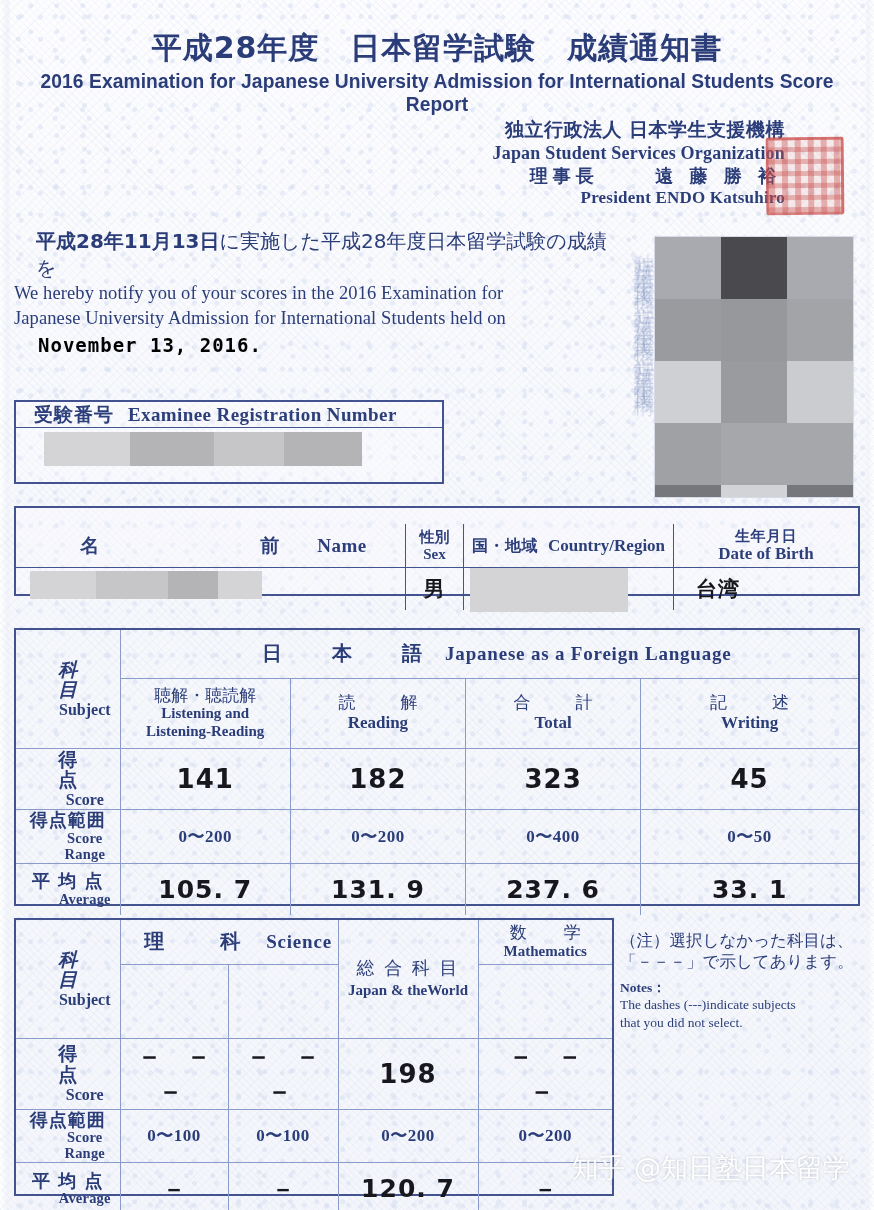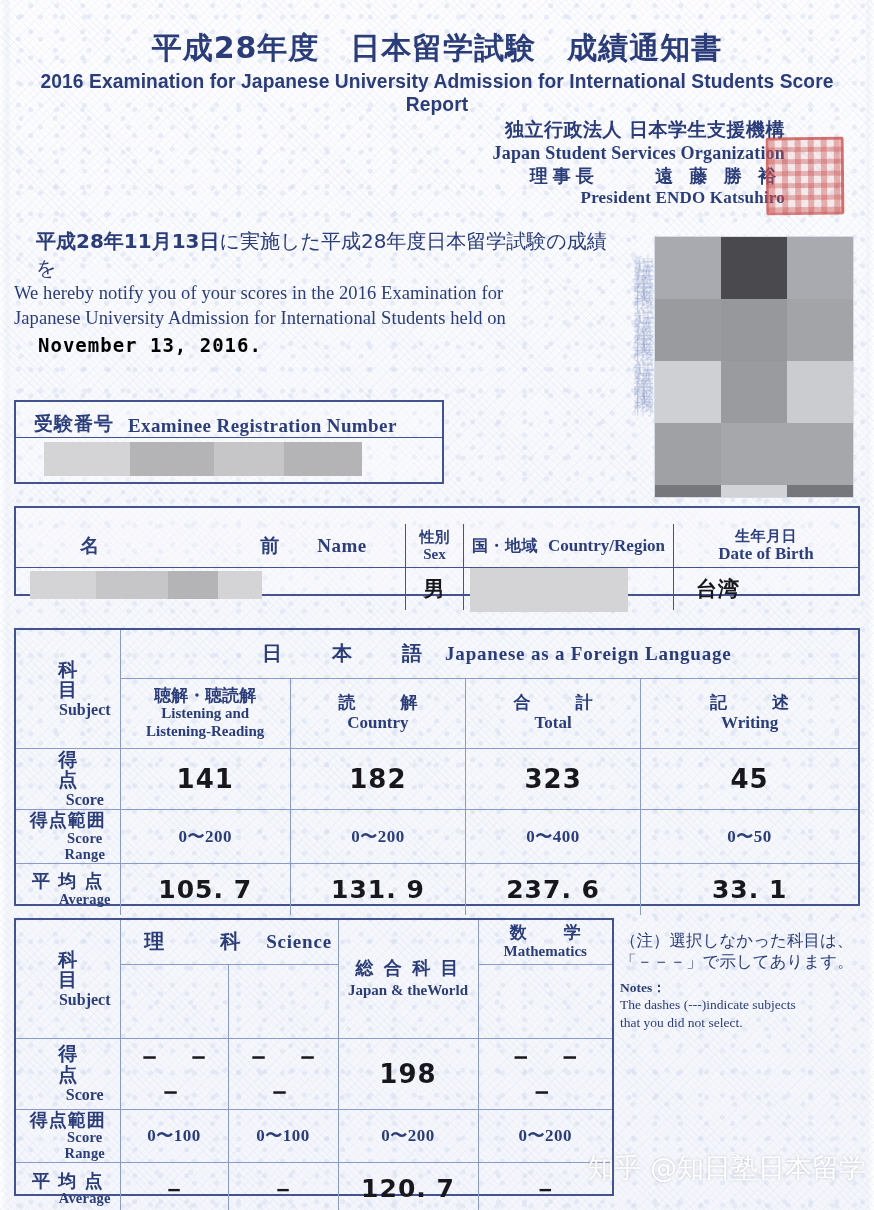--- a/index.html
+++ b/index.html
@@ -125,22 +125,22 @@
     white-space:pre-wrap;
     pointer-events:none;
   }
 
   
   .box{ position:absolute; border:2px solid #42538f; background:rgba(252,253,255,.35); }
 
   
   #reg-box{ left:14px; top:400px; width:430px; height:84px; }
   #reg-head{
-    height:36px; border-bottom:1.5px solid #42538f;
-    display:flex; align-items:flex-end; padding-left:18px; gap:14px;
+    height:26px; border-bottom:1.5px solid #42538f;
+    display:flex; align-items:center; padding-left:18px; gap:14px;
   }
   #reg-head .ja{ font-family:"DejaVu Sans","Liberation Sans",sans-serif; font-weight:700; font-size:19px; letter-spacing:1px;}
   #reg-head .en{ font-family:"Liberation Serif",serif; font-weight:700; font-size:19px; letter-spacing:.4px;}
   #reg-val{ height:42px; position:relative; }
   .redact{ position:absolute; background:#c6c6c8; }
   .redact.d{ background:#b4b4b6; }
   .redact.l{ background:#d4d4d6; }
 
   
   #pi-box{ left:14px; top:506px; width:846px; height:90px; }
@@ -185,30 +185,30 @@
   }
   .stbl td.nb-l{ border-left:none; }
   .stbl td.nb-r{ border-right:none; }
   .stbl td.nb-t{ border-top:none; }
   .stbl td.nb-b{ border-bottom:none; }
 
   .lbl2{ line-height:1.1; }
   .lbl2 .ja{ display:block; font-family:"DejaVu Sans","Liberation Sans",sans-serif; font-weight:700; font-size:19px; color:#2b3d78;}
   .lbl2 .en{ display:block; font-family:"Liberation Serif",serif; font-weight:700; font-size:16px; color:#2b3d78; margin-top:1px;padding-left:34px;}
   .lbl2.wide .ja{ letter-spacing:22px; padding-left:22px;}
-  .lbl2.wide2 .ja{ letter-spacing:24px; padding-left:24px;}
+  .lbl2.wide2 .ja{ letter-spacing:24px; padding-left:24px;font-style:italic;}
   .lbl2.tight .ja{ letter-spacing:1px; font-size:18px;}
   .lbl2.tight .en{ font-size:14.5px; letter-spacing:.2px;}
 
   .grp-title{ line-height:1.1; }
   .grp-title .ja{ font-family:"DejaVu Sans","Liberation Sans",sans-serif; font-weight:700; font-size:20px; letter-spacing:15px; padding-left:15px; color:#2b3d78;}
   .grp-title .en{ font-family:"Liberation Serif",serif; font-weight:700; font-size:19px; letter-spacing:.8px; color:#2b3d78; margin-left:8px;}
 
   .colh{ line-height:1.16; }
-  .colh .ja{ display:block; font-family:"DejaVu Sans","Liberation Sans",sans-serif; font-weight:700; font-size:17px; color:#2b3d78;}
+  .colh .ja{ display:block; font-family:"DejaVu Sans","Liberation Sans",sans-serif; font-weight:400; font-size:17px; color:#2b3d78;}
   .colh .ja.sp{ letter-spacing:14px; padding-left:14px; }
   .colh .en{ display:block; font-family:"Liberation Serif",serif; font-weight:700; font-size:17px; color:#2b3d78;}
   .colh .en.sm{ font-size:15px; }
 
   .score{
     font-family:"DejaVu Sans","Liberation Sans",sans-serif;
     font-weight:700; font-size:26px; color:#17171d; letter-spacing:1px;
   }
   .range{
     font-family:"Liberation Serif",serif;
@@ -235,21 +235,21 @@
     position:absolute; left:620px; top:930px; width:244px;
     color:#2b3d78; line-height:1.28;
   }
   #notes .n-ja{ font-family:"DejaVu Sans","Liberation Sans",sans-serif; font-size:16.5px; font-weight:500;}
   #notes .n-ja2{ font-family:"DejaVu Sans","Liberation Sans",sans-serif; font-size:16.5px; font-weight:500;}
   #notes .n-en-h{ font-family:"Liberation Serif",serif; font-weight:700; font-size:13.5px; margin-top:7px;}
   #notes .n-en{ font-family:"Liberation Serif",serif; font-size:13.5px; line-height:1.3;}
 
   
   #wm{
-    position:absolute; right:8px; bottom:24px;
+    position:absolute; right:24px; bottom:24px;
     font-family:"DejaVu Sans","Liberation Sans",sans-serif;
     font-size:27px; font-weight:500;
     color:#ffffff;
     text-shadow:0 0 3px rgba(150,150,160,.55);
     letter-spacing:0px;
     opacity:.95;
     white-space:nowrap;
     text-align:right;
   }
 </style>
@@ -382,21 +382,21 @@
         <td>
           <span class="colh">
             <span class="ja">聴解・聴読解</span>
             <span class="en sm">Listening and</span>
             <span class="en sm">Listening-Reading</span>
           </span>
         </td>
         <td>
           <span class="colh">
             <span class="ja sp">読　解</span>
-            <span class="en">Country</span>
+            <span class="en">Reading</span>
           </span>
         </td>
         <td>
           <span class="colh">
             <span class="ja sp">合　計</span>
             <span class="en">Total</span>
           </span>
         </td>
         <td class="nb-r">
           <span class="colh">

